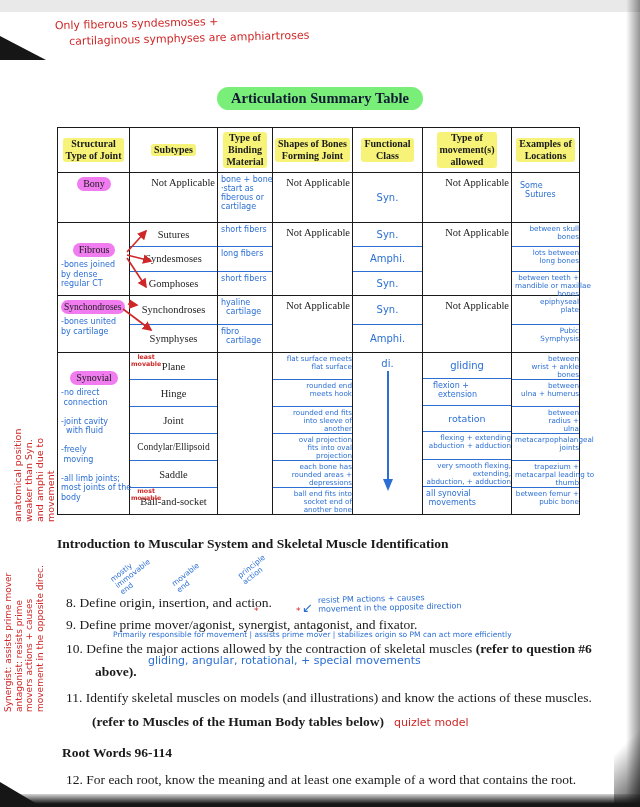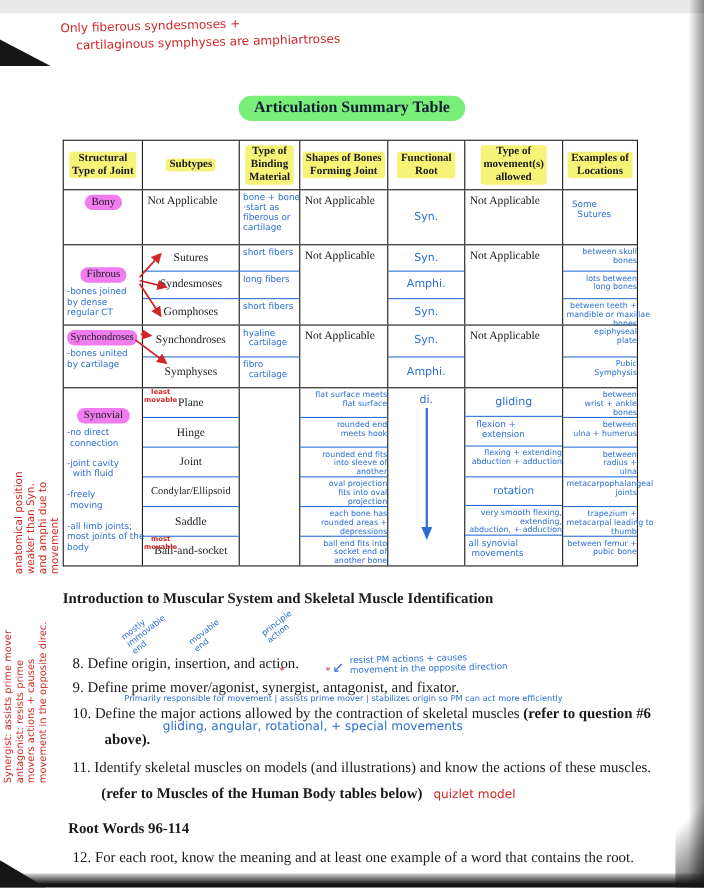--- a/index.html
+++ b/index.html
@@ -10,21 +10,21 @@
     --pink:#f07cf0;
     --green:#79ef79;
   }
   html,body{margin:0;padding:0;}
   body{
     width:640px;height:807px;position:relative;overflow:hidden;
     background:#ffffff;
     font-family:"Liberation Serif", serif;color:#1a1a1a;
   }
   .abs{position:absolute;}
-  .printed{font-family:"Liberation Serif", serif;color:#1c1c1c;}
+  .printed{font-family:"Liberation Serif", serif;color:#1c1c1c;text-align:right;}
   .hw-b{font-family:"DejaVu Sans", sans-serif;color:var(--blue);}
   .hw-r{font-family:"DejaVu Sans", sans-serif;color:var(--red);}
   .pre{white-space:pre;}
 
   
   .edge-top{left:0;top:0;width:640px;height:12px;background:#e9e9e9;}
   .edge-tl{left:0;top:24px;width:46px;height:36px;background:#161616;
     clip-path:polygon(0 33%,100% 100%,0 100%);}
   .edge-right{right:0;top:0;width:14px;height:807px;
     background:linear-gradient(to right, rgba(0,0,0,0), rgba(0,0,0,0.42));}
@@ -139,21 +139,21 @@
         <span class="hl-y">Type of
 Binding
 Material</span>
       </div>
     <div class="cell hdr">
         <span class="hl-y">Shapes of Bones
 Forming Joint</span>
       </div>
     <div class="cell hdr">
         <span class="hl-y">Functional
-Root</span>
+Class</span>
       </div>
     <div class="cell hdr">
         <span class="hl-y">Type of
 movement(s)
 allowed</span>
       </div>
     <div class="cell hdr">
         <span class="hl-y">Examples of
 Locations</span>
       </div>
@@ -320,23 +320,23 @@
       <svg width="12" height="122" style="display:block;margin:2px auto 0;">
         <line x1="6" y1="0" x2="6" y2="110" stroke="#2b6fd4" stroke-width="2"></line>
         <polygon points="1,108 11,108 6,120" fill="#2b6fd4"></polygon>
       </svg>
     </div>
     <div class="cell">
       <div class="subs">
         <div class="sub hw-b sub-c" style="font-size:10px;">gliding</div>
         <div class="sub hw-b hw8 pre" style="padding-left:10px;">flexion +
   extension</div>
+        <div class="sub hw-b sub-c" style="font-size:9.5px;">rotation</div>
         <div class="sub hw-b hw75 pre">flexing + extending
 abduction + adduction</div>
-        <div class="sub hw-b sub-c" style="font-size:9.5px;">rotation</div>
         <div class="sub hw-b hw75 pre">very smooth flexing,
 extending,
 abduction, + adduction</div>
         <div class="sub hw-b hw8 pre">all synovial
  movements</div>
       </div>
     </div>
     <div class="cell">
       <div class="subs">
         <div class="sub hw-b hw75 pre">between

